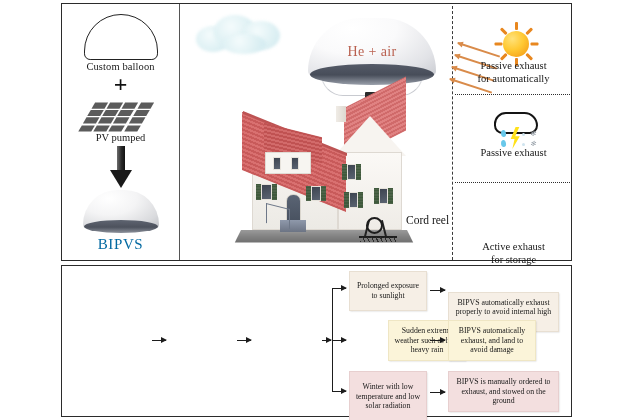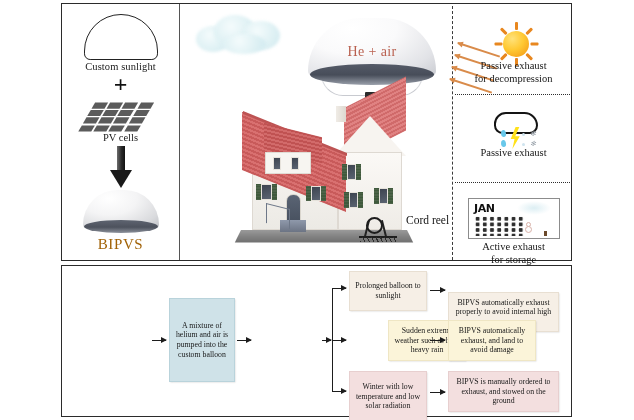--- a/index.html
+++ b/index.html
@@ -77,21 +77,21 @@
     border-radius: 38px 38px 4px 4px;
     background: radial-gradient(ellipse at 34% 22%, #ffffff 0%, #f4f4f5 40%, #d9dadd 78%, #bfc1c6 100%);
   }
   .dome .base {
     position:absolute; left:1px; top:30px; width:74px; height:13px;
     border-radius: 50%;
     background: linear-gradient(180deg,#5e6470 0%,#4d525d 55%,#8d929c 100%);
   }
   .lbl-bipvs {
     position:absolute; left:0; top:232px; width:117px; text-align:center;
-    font-size:15px; color:#a16207; letter-spacing:.6px;
+    font-size:15px; color:#0369a1; letter-spacing:.6px;
   }
 
   
   .colB { position:absolute; left:118px; top:0; width:272px; height:100%; overflow:hidden; }
 
   .cloud { position:absolute; left:12px; top:8px; width:96px; height:44px; }
   .cloud span {
     position:absolute; border-radius:50%;
     background: radial-gradient(circle at 40% 35%, #f4fbfc 0%, #dff1f4 55%, #cfe9ef 100%);
     filter: blur(1.6px);
@@ -319,21 +319,21 @@
 <div id="root">
 
   <div class="top-frame">
 
     <div class="vdiv-1"></div>
     <div class="vdash"></div>
 
     <div class="colA">
 
       <div class="balloon-outline"></div>
-      <div class="lbl-custom">Custom sunlight</div>
+      <div class="lbl-custom">Custom balloon</div>
 
       <div class="plus-sign">+</div>
 
       <div class="pv-wrap">
         <div class="pv-row">
             <i class="pv-cell"></i>
             <i class="pv-cell"></i>
             <i class="pv-cell"></i>
             <i class="pv-cell"></i>
           </div>
@@ -349,21 +349,21 @@
             <i class="pv-cell"></i>
             <i class="pv-cell"></i>
           </div>
         <div class="pv-row">
             <i class="pv-cell"></i>
             <i class="pv-cell"></i>
             <i class="pv-cell"></i>
             <i class="pv-cell"></i>
           </div>
       </div>
-      <div class="lbl-pv">PV cells</div>
+      <div class="lbl-pv">PV pumped</div>
 
       <div class="big-arrow">
         <div class="shaft"></div>
           <div class="head"></div>
       </div>
 
       <div class="dome">
         <div class="cap"></div>
           <div class="base"></div>
       </div>
@@ -449,21 +449,21 @@
           <i class="ray" style="transform:rotate(270deg)"></i>
           <i class="ray" style="transform:rotate(315deg)"></i>
           <div class="rays-grp">
             <i class="ray-arrow" style="left:8px;  top:2px;  transform:rotate(18deg);"></i>
             <i class="ray-arrow" style="left:5px;  top:14px; transform:rotate(18deg);"></i>
             <i class="ray-arrow" style="left:2px;  top:26px; transform:rotate(18deg);"></i>
             <i class="ray-arrow" style="left:0px;  top:38px; transform:rotate(18deg);"></i>
           </div>
         </div>
         <div class="cap-txt" style="position:absolute; top:50px; width:119px;">Passive exhaust</div>
-        <div class="cap-txt" style="position:absolute; top:63px; width:119px;">for decompression</div>
+        <div class="cap-txt" style="position:absolute; top:63px; width:119px;">for automatically</div>
       </div>
 
       <div class="hdotted" style="top:90px;"></div>
 
       <div class="cell-c" style="top:94px; height:84px;">
         <div class="storm">
           <div class="cbody"></div>
           <div class="bolt"></div>
           <i class="drop" style="left:11px; top:18px;"></i>
           <i class="drop" style="left:11px; top:28px;"></i>
@@ -471,54 +471,39 @@
           <i class="dotg" style="left:32px; top:31px;"></i>
           <i class="flake" style="left:40px; top:19px;">✻</i>
           <i class="flake" style="left:40px; top:29px;">✻</i>
         </div>
         <div class="cap-txt" style="position:absolute; top:49px; width:119px;">Passive exhaust</div>
       </div>
 
       <div class="hdotted" style="top:178px;"></div>
 
       <div class="cell-c" style="top:182px; height:76px;">
-        <div class="cal">
-          <div class="smudge"></div>
-          <div class="jan">JAN</div>
-          <div class="griddots"></div>
-          <div class="tree">
-            
-            
-          </div>
-          <div class="trunk"></div>
-          <div class="snowman">
-            <b style="left:1px; top:0px; width:5px; height:5px;"></b>
-            <b style="left:0px; top:4px; width:7px; height:7px;"></b>
-          </div>
-        </div>
         <div class="cap-txt" style="position:absolute; top:55px; width:119px;">Active exhaust</div>
         <div class="cap-txt" style="position:absolute; top:68px; width:119px;">for storage</div>
       </div>
     </div>
   </div>
 
   <div class="bot-frame">
 
-    <div class="fbox blue" style="left:107px; top:32px; width:66px; height:84px;">A mixture of helium and air is pumped into the custom balloon</div>
 
     <div class="arw" style="left:90px;  top:74px; width:14px;"></div>
     <div class="arw" style="left:175px; top:74px; width:14px;"></div>
 
     <div class="arw" style="left:260px; top:74px; width:9px; background:#1d1d1d;"></div>
     <div class="vline" style="left:270px; top:22px; height:104px;"></div>
     <div class="arw" style="left:271px; top:22px;  width:13px;"></div>
     <div class="arw" style="left:271px; top:74px;  width:13px;"></div>
     <div class="arw" style="left:271px; top:125px; width:13px;"></div>
 
-    <div class="fbox cream" style="left:287px; top:5px;  width:78px; height:40px;">Prolonged balloon to sunlight</div>
+    <div class="fbox cream" style="left:287px; top:5px;  width:78px; height:40px;">Prolonged exposure to sunlight</div>
     <div class="fbox yellow" style="left:287px; top:54px; width:78px; height:41px;margin-left:39px;">Sudden extreme weather such as hail, heavy rain</div>
     <div class="fbox pink" style="left:287px; top:105px;width:78px; height:51px;">Winter with low temperature and low solar radiation</div>
 
     <div class="arw" style="left:368px; top:24px;  width:15px;"></div>
     <div class="arw" style="left:368px; top:74px;  width:15px;"></div>
     <div class="arw" style="left:368px; top:126px; width:15px;"></div>
 
     <div class="fbox cream" style="left:386px; top:5px;  width:111px; height:40px;margin-top:21px;">BIPVS automatically exhaust properly to avoid internal high pressure</div>
     <div class="fbox yellow" style="left:386px; top:54px; width:88px; height:41px;">BIPVS automatically exhaust, and land to avoid damage</div>
     <div class="fbox pink" style="left:386px; top:105px;width:111px; height:41px;">BIPVS is manually ordered to exhaust, and  stowed on the ground</div>

